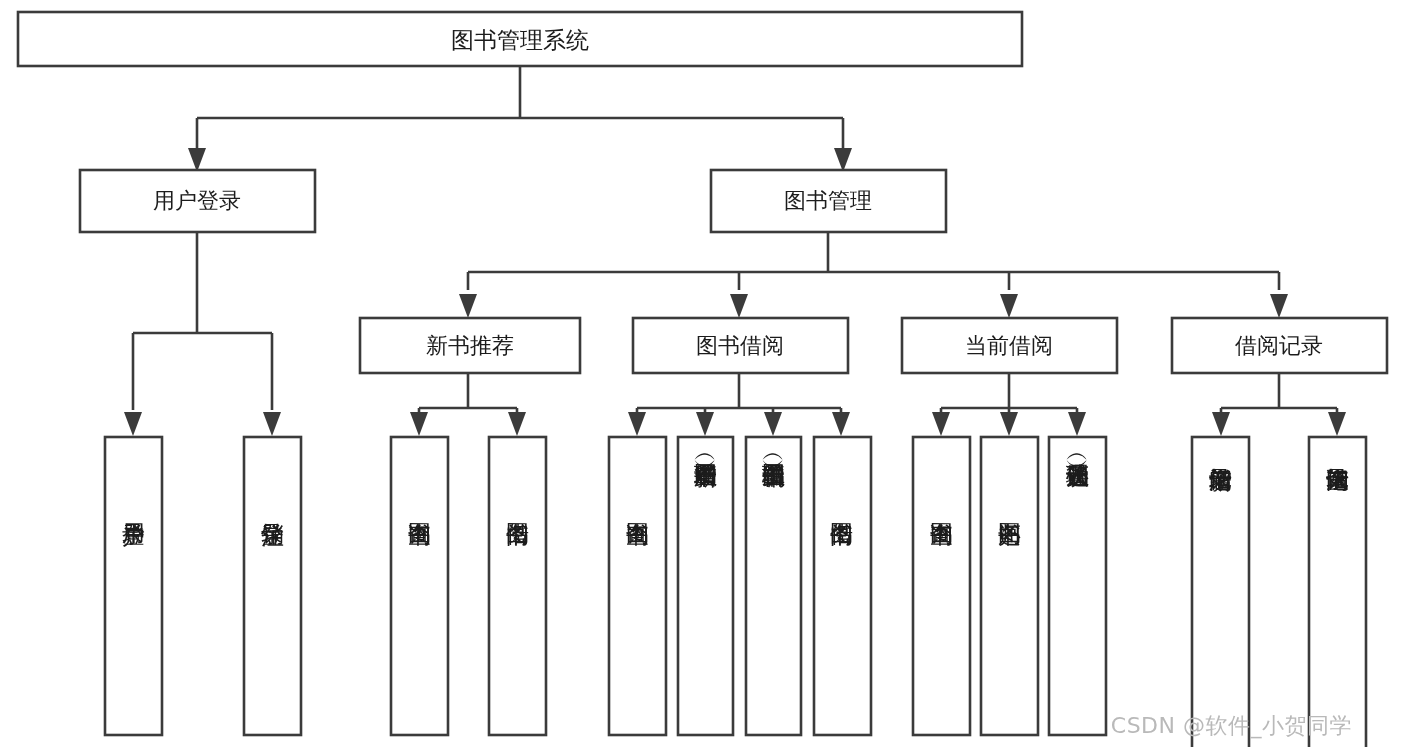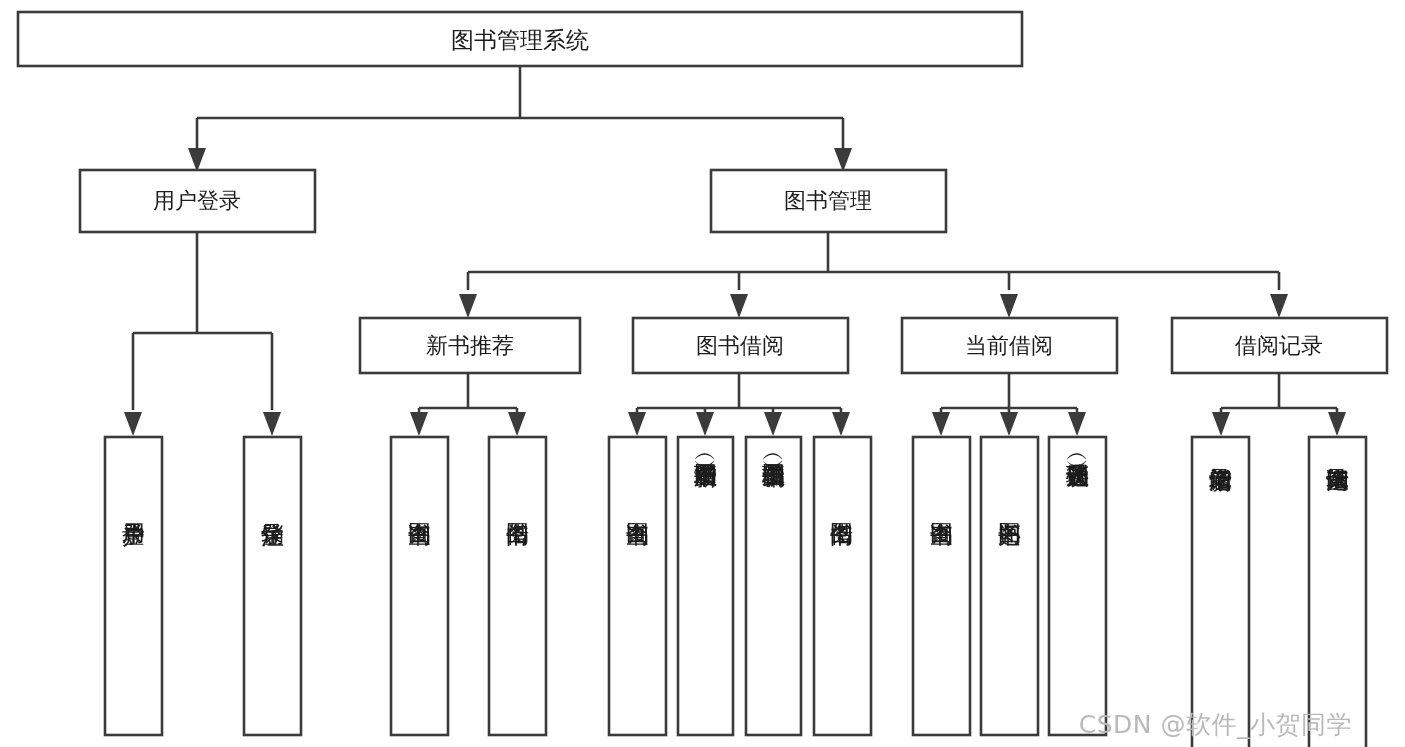--- a/index.html
+++ b/index.html
@@ -68,21 +68,21 @@
     text-orientation: upright;
     white-space: nowrap;
     transform: translateX(-50%);
     text-align: left;
   }
   #watermark {
     position: absolute;
     right: 8px;
     bottom: 6px;
     font-family: "DejaVu Sans", "Liberation Sans", sans-serif;
-    font-size: 25px;
+    font-size: 22px;
     color: #b9b9b9;
     letter-spacing: 0.5px;
     white-space: nowrap;
     pointer-events: none;
   }
 </style>
 </head>
 <body>
 
 <div id="diagram-root">

